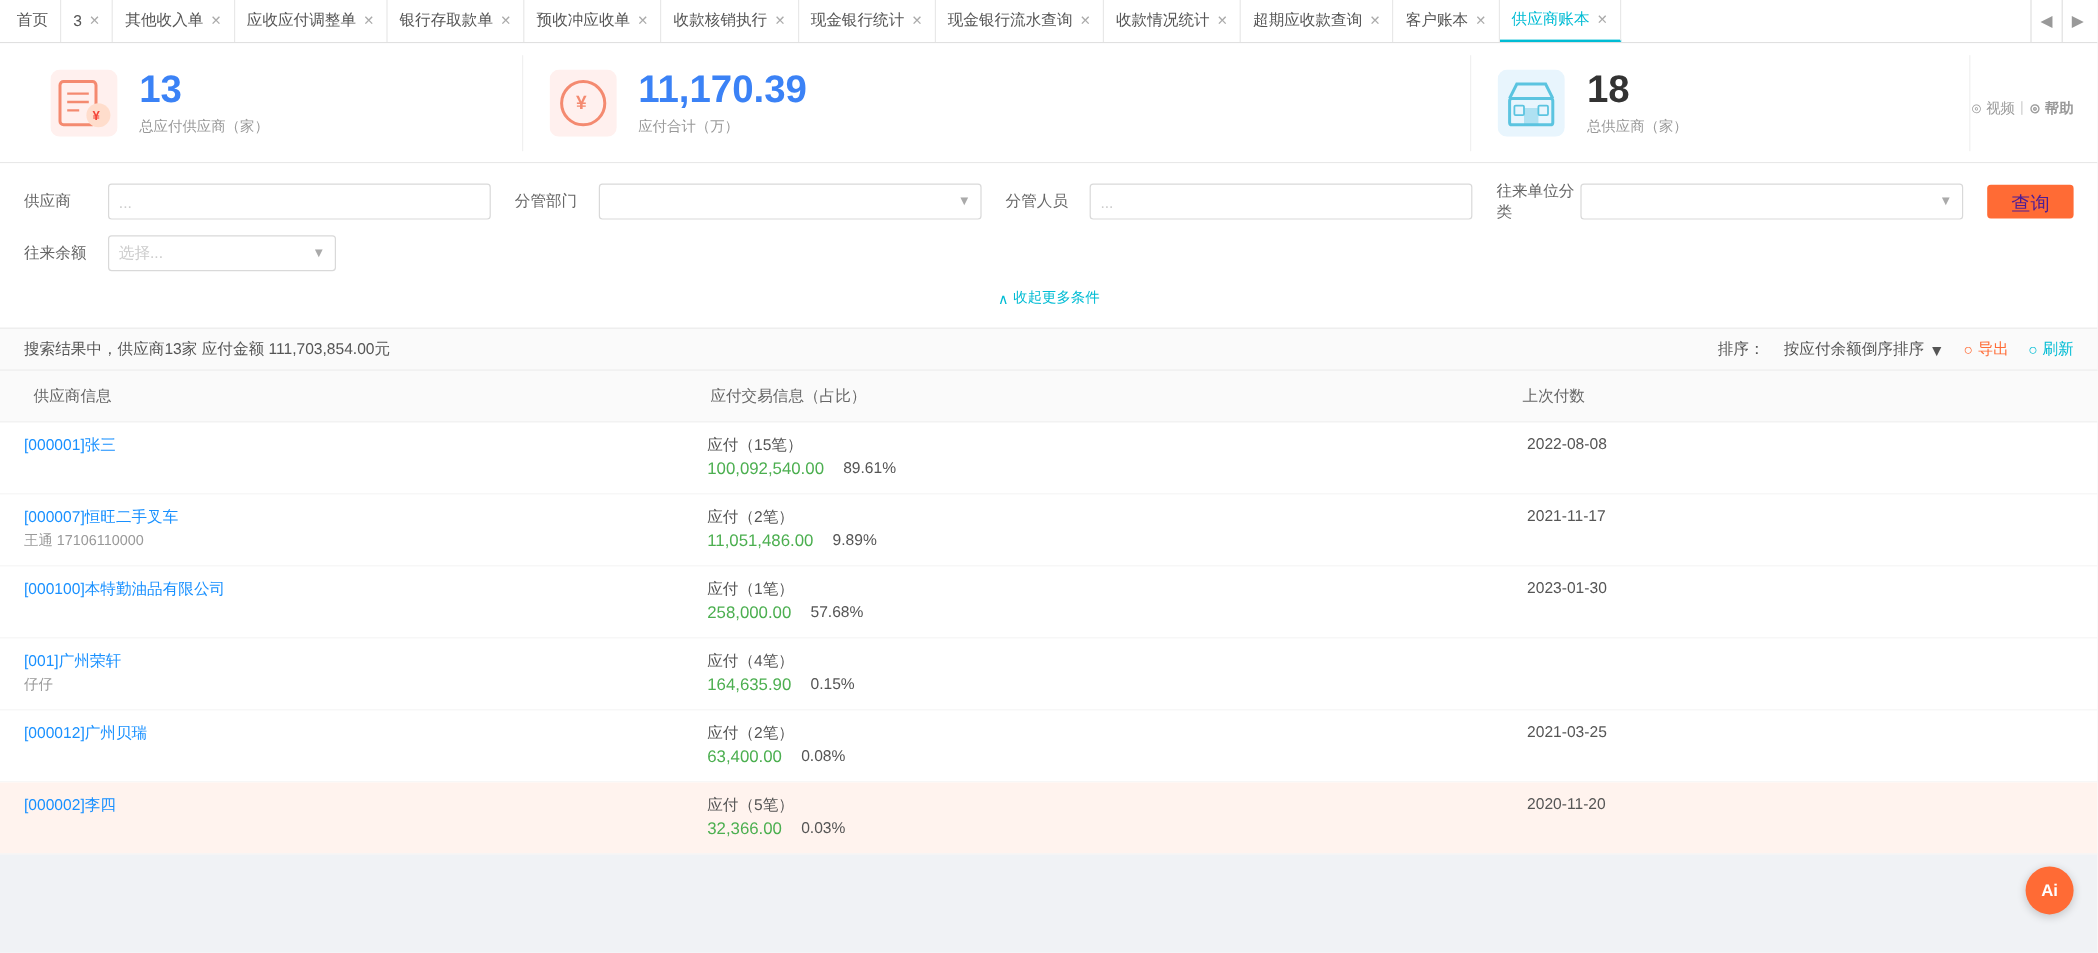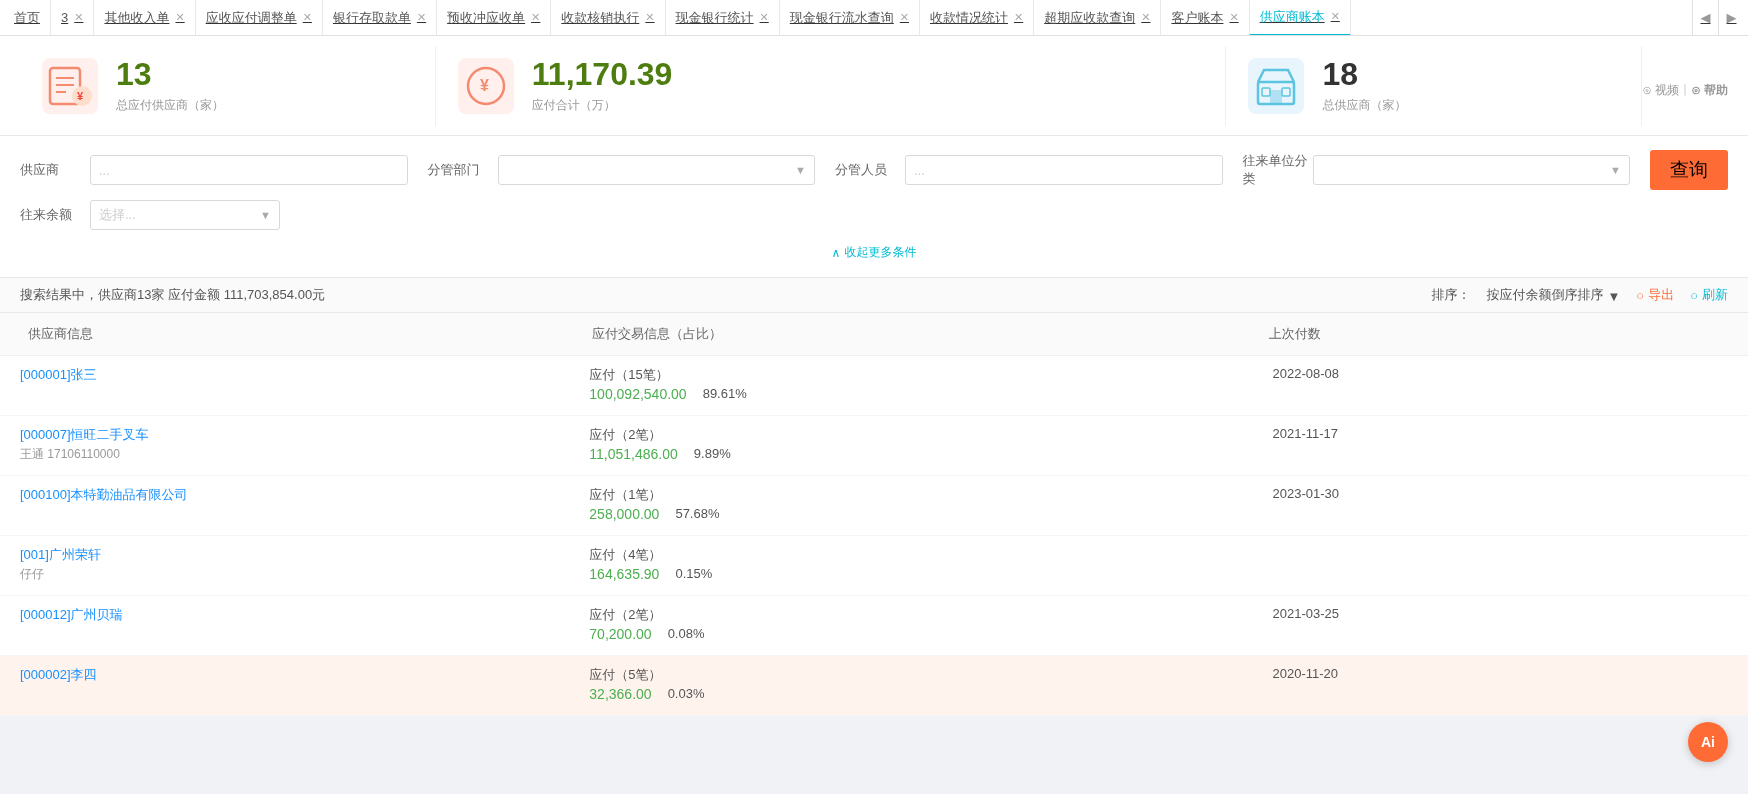--- a/index.html
+++ b/index.html
@@ -1,23 +1,23 @@
 <!DOCTYPE html>
 <html><head>
   <meta charset="utf-8">
   <style>
     * { margin: 0; padding: 0; box-sizing: border-box; }
     body { font-family: 'Microsoft YaHei', Arial, sans-serif; font-size: 13px; background: #f0f2f5; color: #333; overflow-x: hidden; }
 
     
     .top-nav {
-      display: flex; align-items: center;
+      display: flex; align-items: flex-end;
       background: #fff; border-bottom: 1px solid #e0e0e0;
       height: 36px; padding: 0 4px;
-      overflow: hidden; white-space: nowrap; text-decoration: underline;
+      overflow: hidden; white-space: nowrap;
     }
     .nav-tab {
       display: inline-flex; align-items: center;
       padding: 0 10px; height: 36px; cursor: pointer;
       font-size: 13px; color: #555;
       border-right: 1px solid #e8e8e8;
       white-space: nowrap;
     }
     .nav-tab.active { color: #00bcd4; border-bottom: 2px solid #00bcd4; }
     .nav-tab .close-icon { margin-left: 6px; color: #aaa; font-size: 11px; cursor: pointer; }
@@ -31,21 +31,21 @@
     }
     .stat-card {
       display: flex; align-items: center; flex: 1;
       border-right: 1px solid #f0f0f0; padding: 10px 20px;
       height: 80px;
     }
     .stat-card:last-child { border-right: none; }
     .stat-icon { width: 60px; height: 60px; margin-right: 16px; display: flex; align-items: center; justify-content: center; }
     .stat-icon svg { width: 56px; height: 56px; }
     .stat-info { display: flex; flex-direction: column; }
-    .stat-number { font-size: 32px; font-weight: bold; color: #4d7c0f; line-height: 1.1; }
+    .stat-number { font-size: 32px; font-weight: bold; color: #3b82f6; line-height: 1.1; }
     .stat-label { font-size: 12px; color: #999; margin-top: 4px; }
     .stat-actions { margin-left: auto; display: flex; font-size: 12px; color: #999; align-items: flex-start; padding-top: 10px; }
     .stat-actions span { cursor: pointer; }
 
     
     .filter-area {
       background: #fff; padding: 14px 20px 8px 20px;
       border-bottom: 1px solid #e8e8e8;
     }
     .filter-row { display: flex; align-items: center; margin-bottom: 10px; gap: 20px; }
@@ -59,22 +59,22 @@
     }
     .filter-input-text { color: #ccc; font-size: 13px; }
     .filter-select {
       flex: 1; height: 30px; border: 1px solid #d9d9d9; border-radius: 3px;
       padding: 0 8px; font-size: 13px; display: flex; align-items: center;
       justify-content: space-between; cursor: pointer; background: #fff;
     }
     .filter-select-text { color: #ccc; }
     .dropdown-arrow { color: #aaa; font-size: 11px; }
     .search-btn {
-      background: #ff6b35; color: #000000; border: none; border-radius: 3px;
-      padding: 6px 20px; cursor: pointer; font-size: 19px; height: 40px;
+      background: #ff6b35; color: #4c1d95; border: none; border-radius: 3px;
+      padding: 6px 20px; cursor: pointer; font-size: 16px; height: 28px;
     }
     .collapse-btn {
       display: flex; align-items: center; justify-content: center;
       color: #00bcd4; font-size: 12px; cursor: pointer; gap: 4px;
       padding: 4px 0 8px;
     }
 
     
     .result-bar {
       background: #fafafa; border-bottom: 1px solid #e8e8e8;
@@ -384,21 +384,21 @@
     </div>
   </div>
 
   <div class="table-row">
     <div class="col-supplier">
       <a class="supplier-link">[000012]广州贝瑞</a>
     </div>
     <div class="col-transaction">
       <div class="trans-label">应付（2笔）</div>
       <div class="trans-row">
-        <span class="trans-amount">70,200.00</span>
+        <span class="trans-amount">63,400.00</span>
         <span class="trans-percent">0.08%</span>
       </div>
     </div>
     <div class="col-last-pay">
       <span class="last-pay">2021-03-25</span>
     </div>
   </div>
 
   <div class="table-row highlighted">
     <div class="col-supplier">

